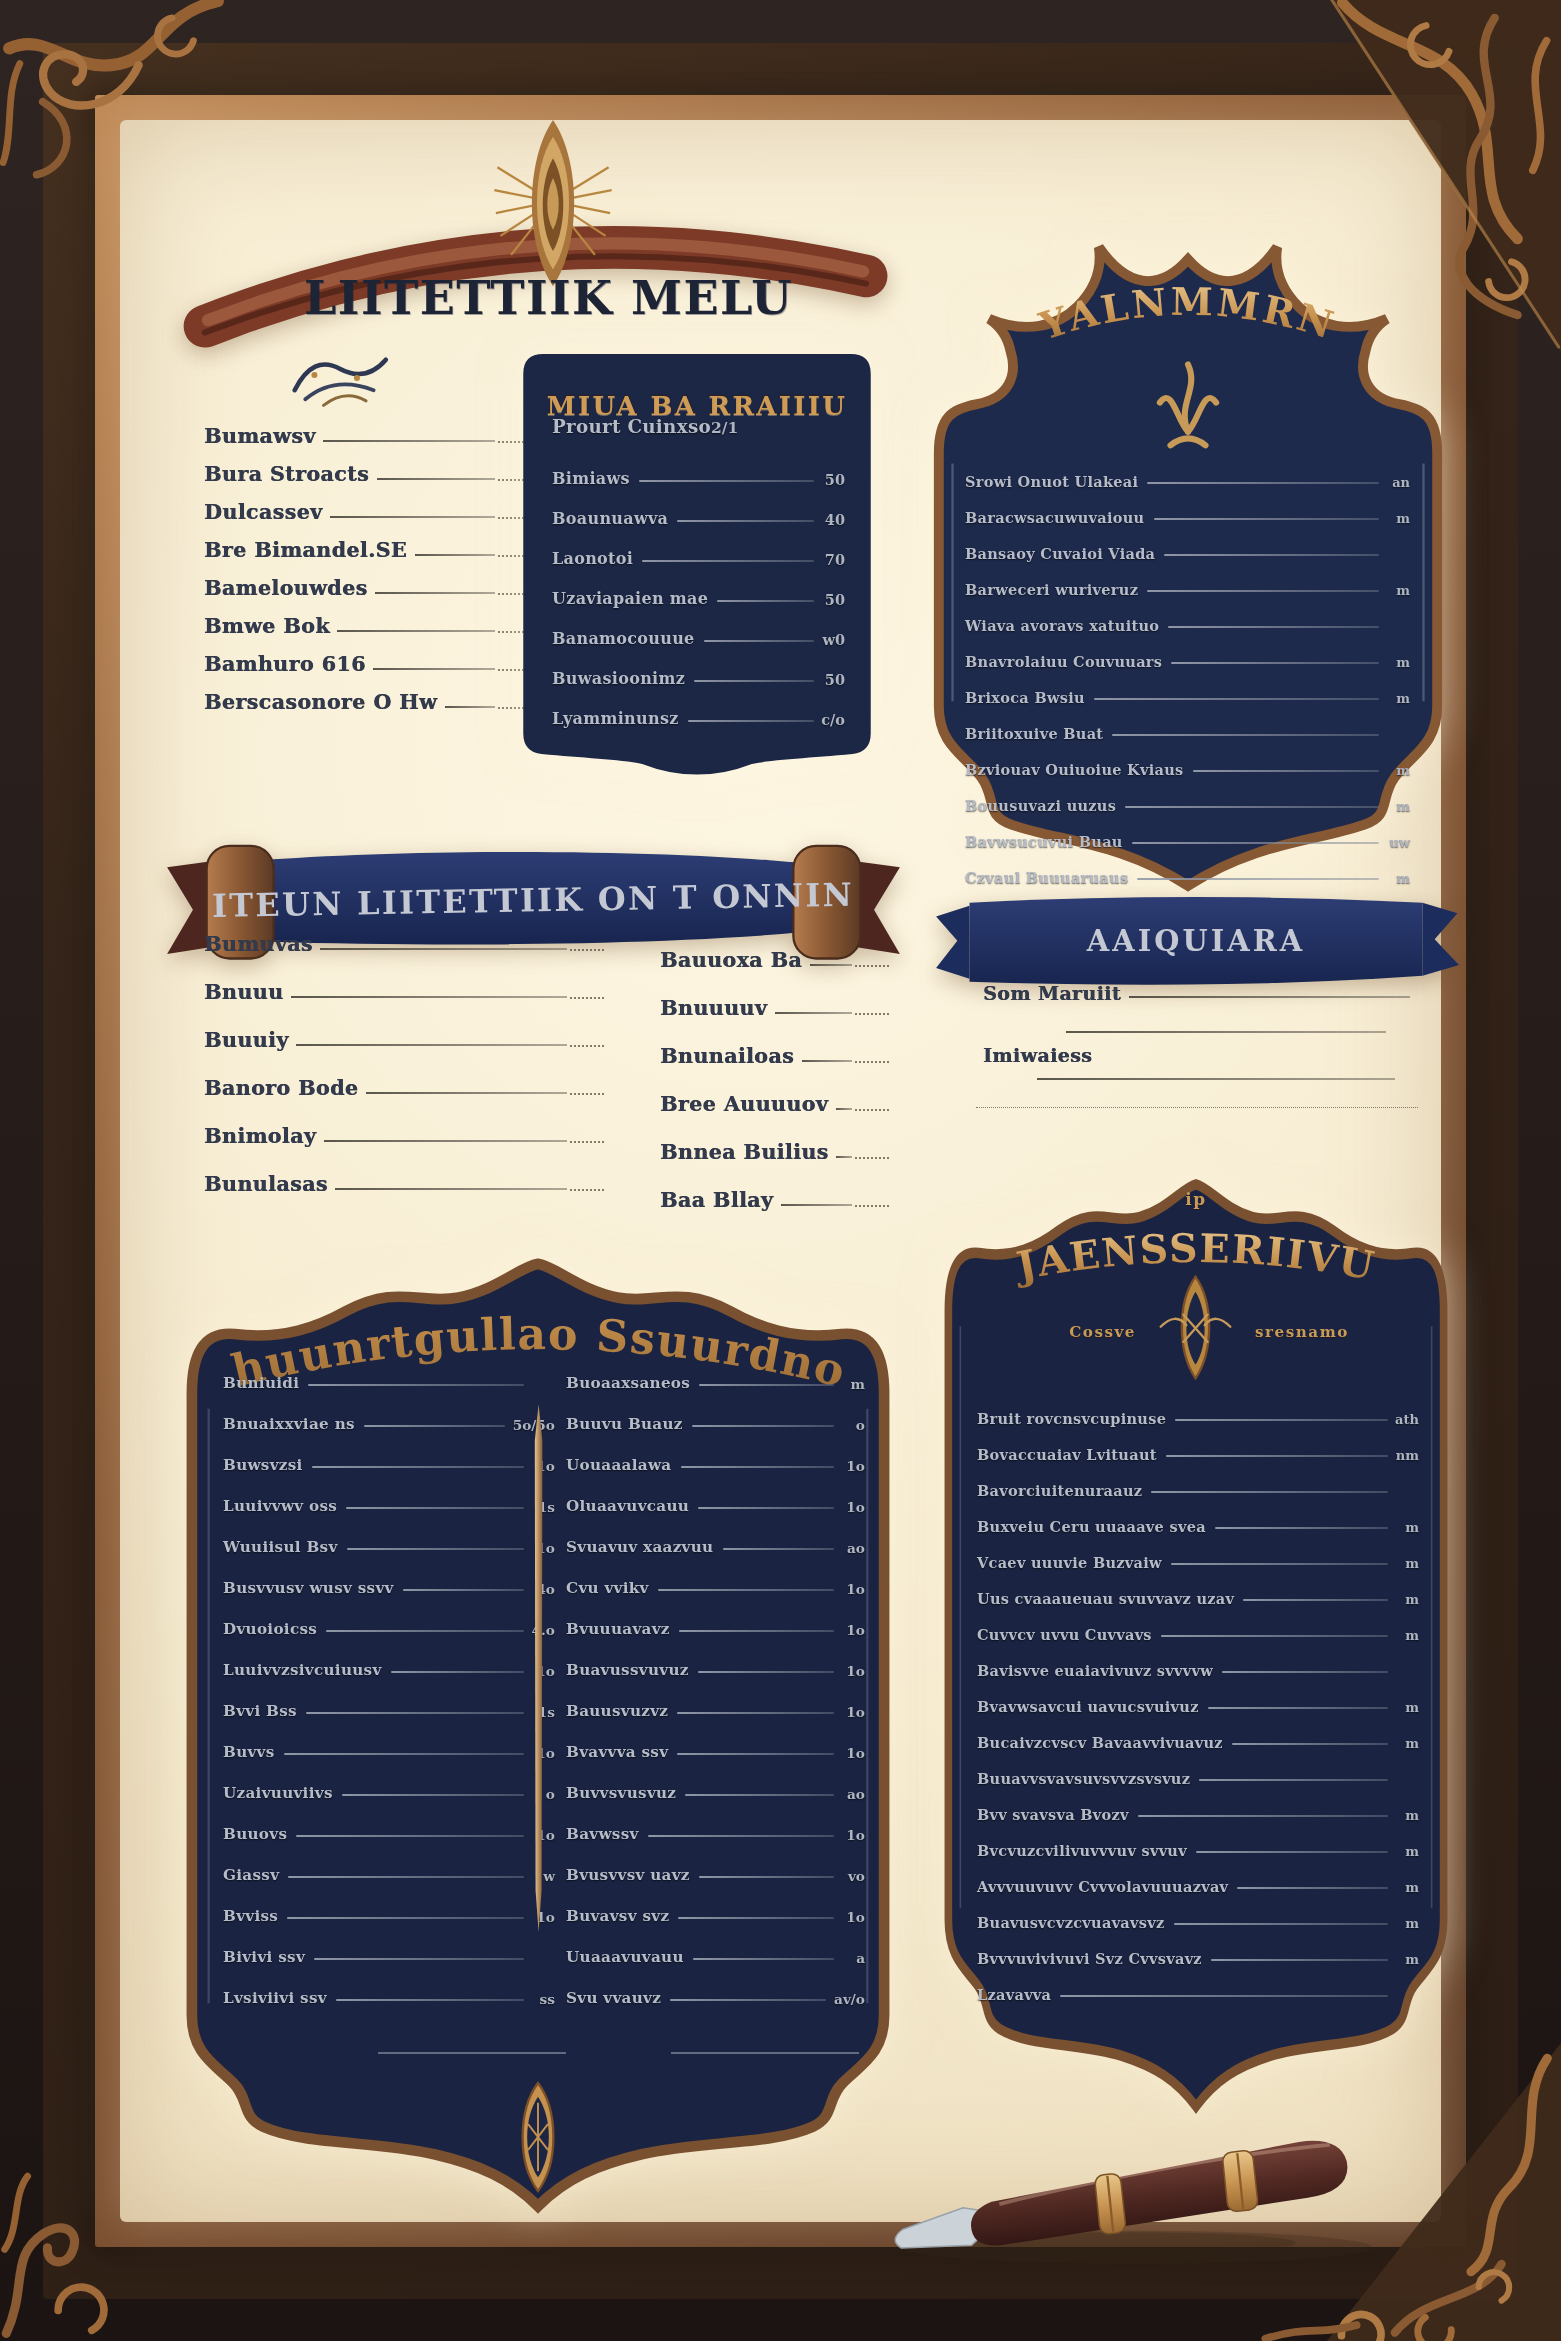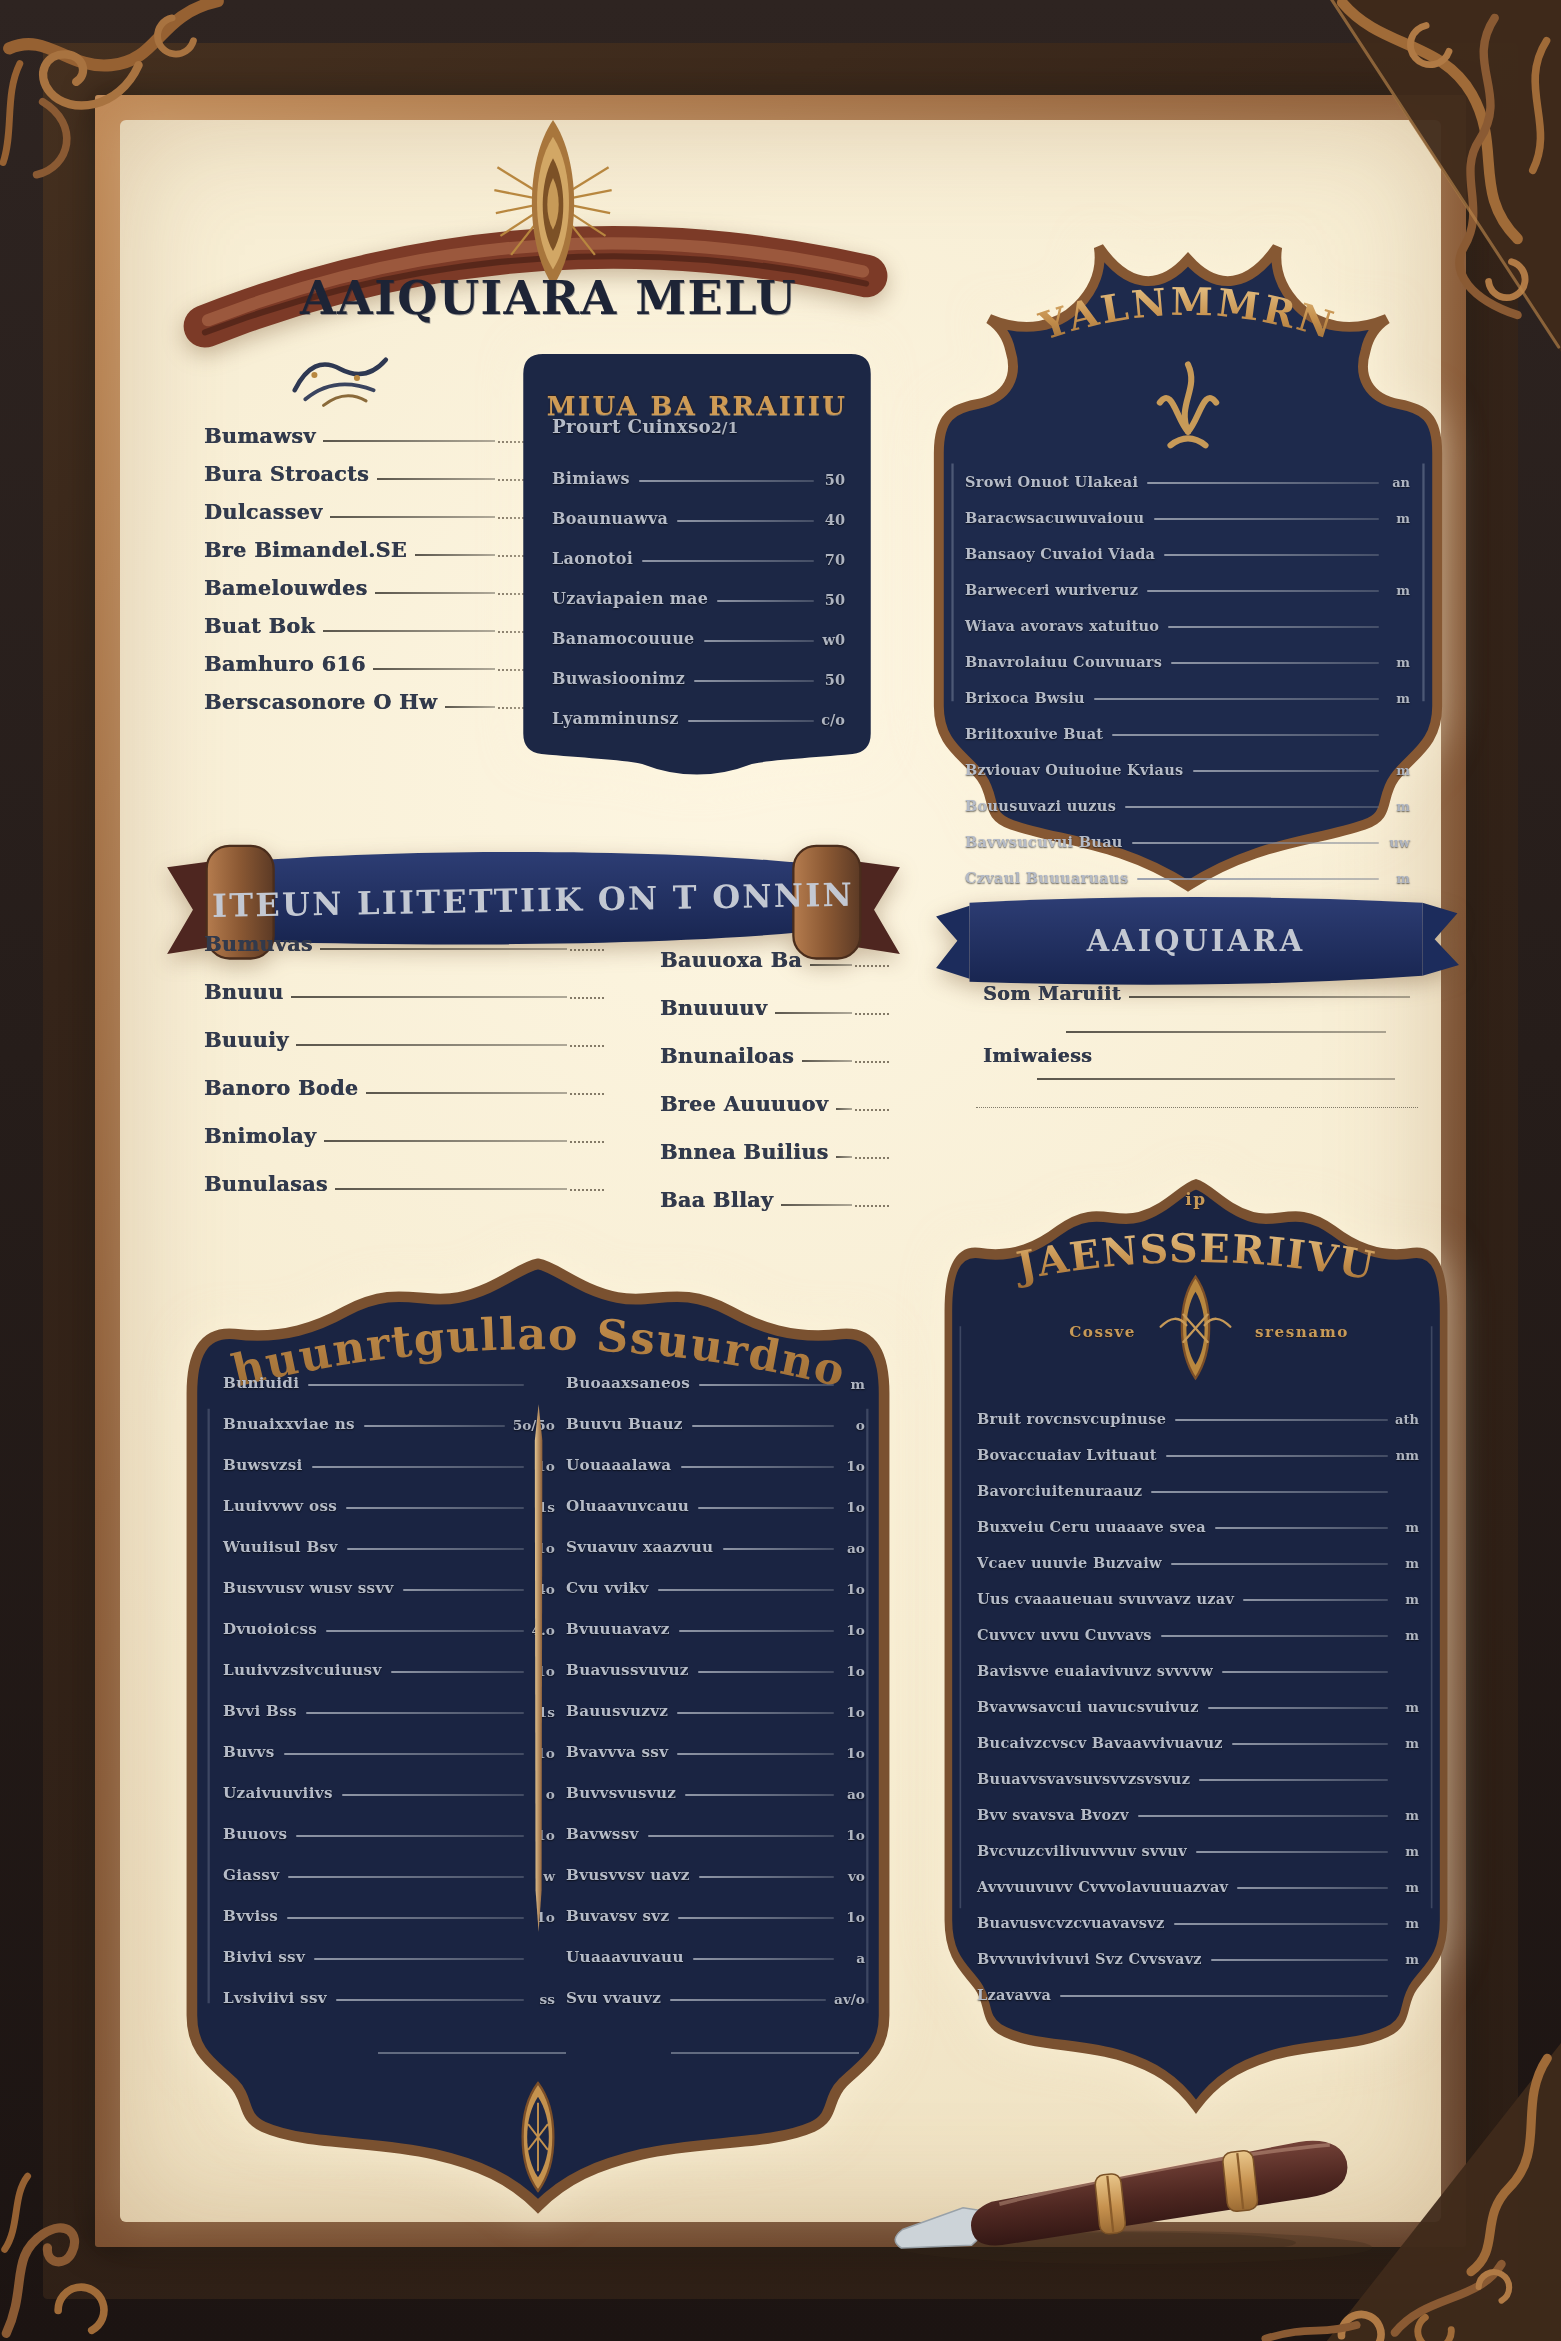--- a/index.html
+++ b/index.html
@@ -90,21 +90,21 @@
         <line x1="85" y1="115" x2="160" y2="130"></line>
       <line x1="85" y1="115" x2="154" y2="160"></line>
         <line x1="85" y1="115" x2="140" y2="185"></line>
     </g>
     <path d="M85,8 C122,62 122,172 85,226 C48,172 48,62 85,8 Z" fill="#a8763c"></path>
     <path d="M85,30 C113,72 113,160 85,204 C57,160 57,72 85,30 Z" fill="#d2a765"></path>
     <path d="M85,58 C103,90 103,148 85,180 C67,148 67,90 85,58 Z" fill="#7c5126"></path>
     <path d="M85,84 C95,104 95,134 85,152 C75,134 75,104 85,84 Z" fill="#c79a58"></path>
   </svg>
 
-  <div class="abs page-title" style="left:274px;top:271px;width:549px">AAIQUIARA MELU</div>
+  <div class="abs page-title" style="left:274px;top:271px;width:549px">LIITETTIIK MELU</div>
 
   <svg class="abs" style="left:284px;top:340px" width="114" height="73" viewBox="0 0 150 96">
     <path d="M14,66 Q38,18 74,38 Q108,56 134,26" fill="none" stroke="#2e3852" stroke-width="6" stroke-linecap="round"></path>
     <path d="M28,78 Q66,46 118,66" fill="none" stroke="#3a445f" stroke-width="5" stroke-linecap="round"></path>
     <path d="M52,86 Q80,64 108,80" fill="none" stroke="#8a6a3a" stroke-width="4" stroke-linecap="round"></path>
     <circle cx="40" cy="46" r="4" fill="#b8873f"></circle>
       <circle cx="96" cy="50" r="4" fill="#b8873f"></circle>
   </svg>
 
   <div class="abs" style="left:204px;top:410px;width:328px;--rh:38px;--fs:20.6px">
@@ -133,21 +133,21 @@
         <span class="pdots"></span>
       </div>
 
       <div class="prow">
         <span class="plbl">Bamelouwdes</span>
         <span class="pleader"></span>
         <span class="pdots"></span>
       </div>
 
       <div class="prow">
-        <span class="plbl">Buat Bok</span>
+        <span class="plbl">Bmwe Bok</span>
         <span class="pleader"></span>
         <span class="pdots"></span>
       </div>
 
       <div class="prow">
         <span class="plbl">Bamhuro 616</span>
         <span class="pleader"></span>
         <span class="pdots"></span>
       </div>
 

